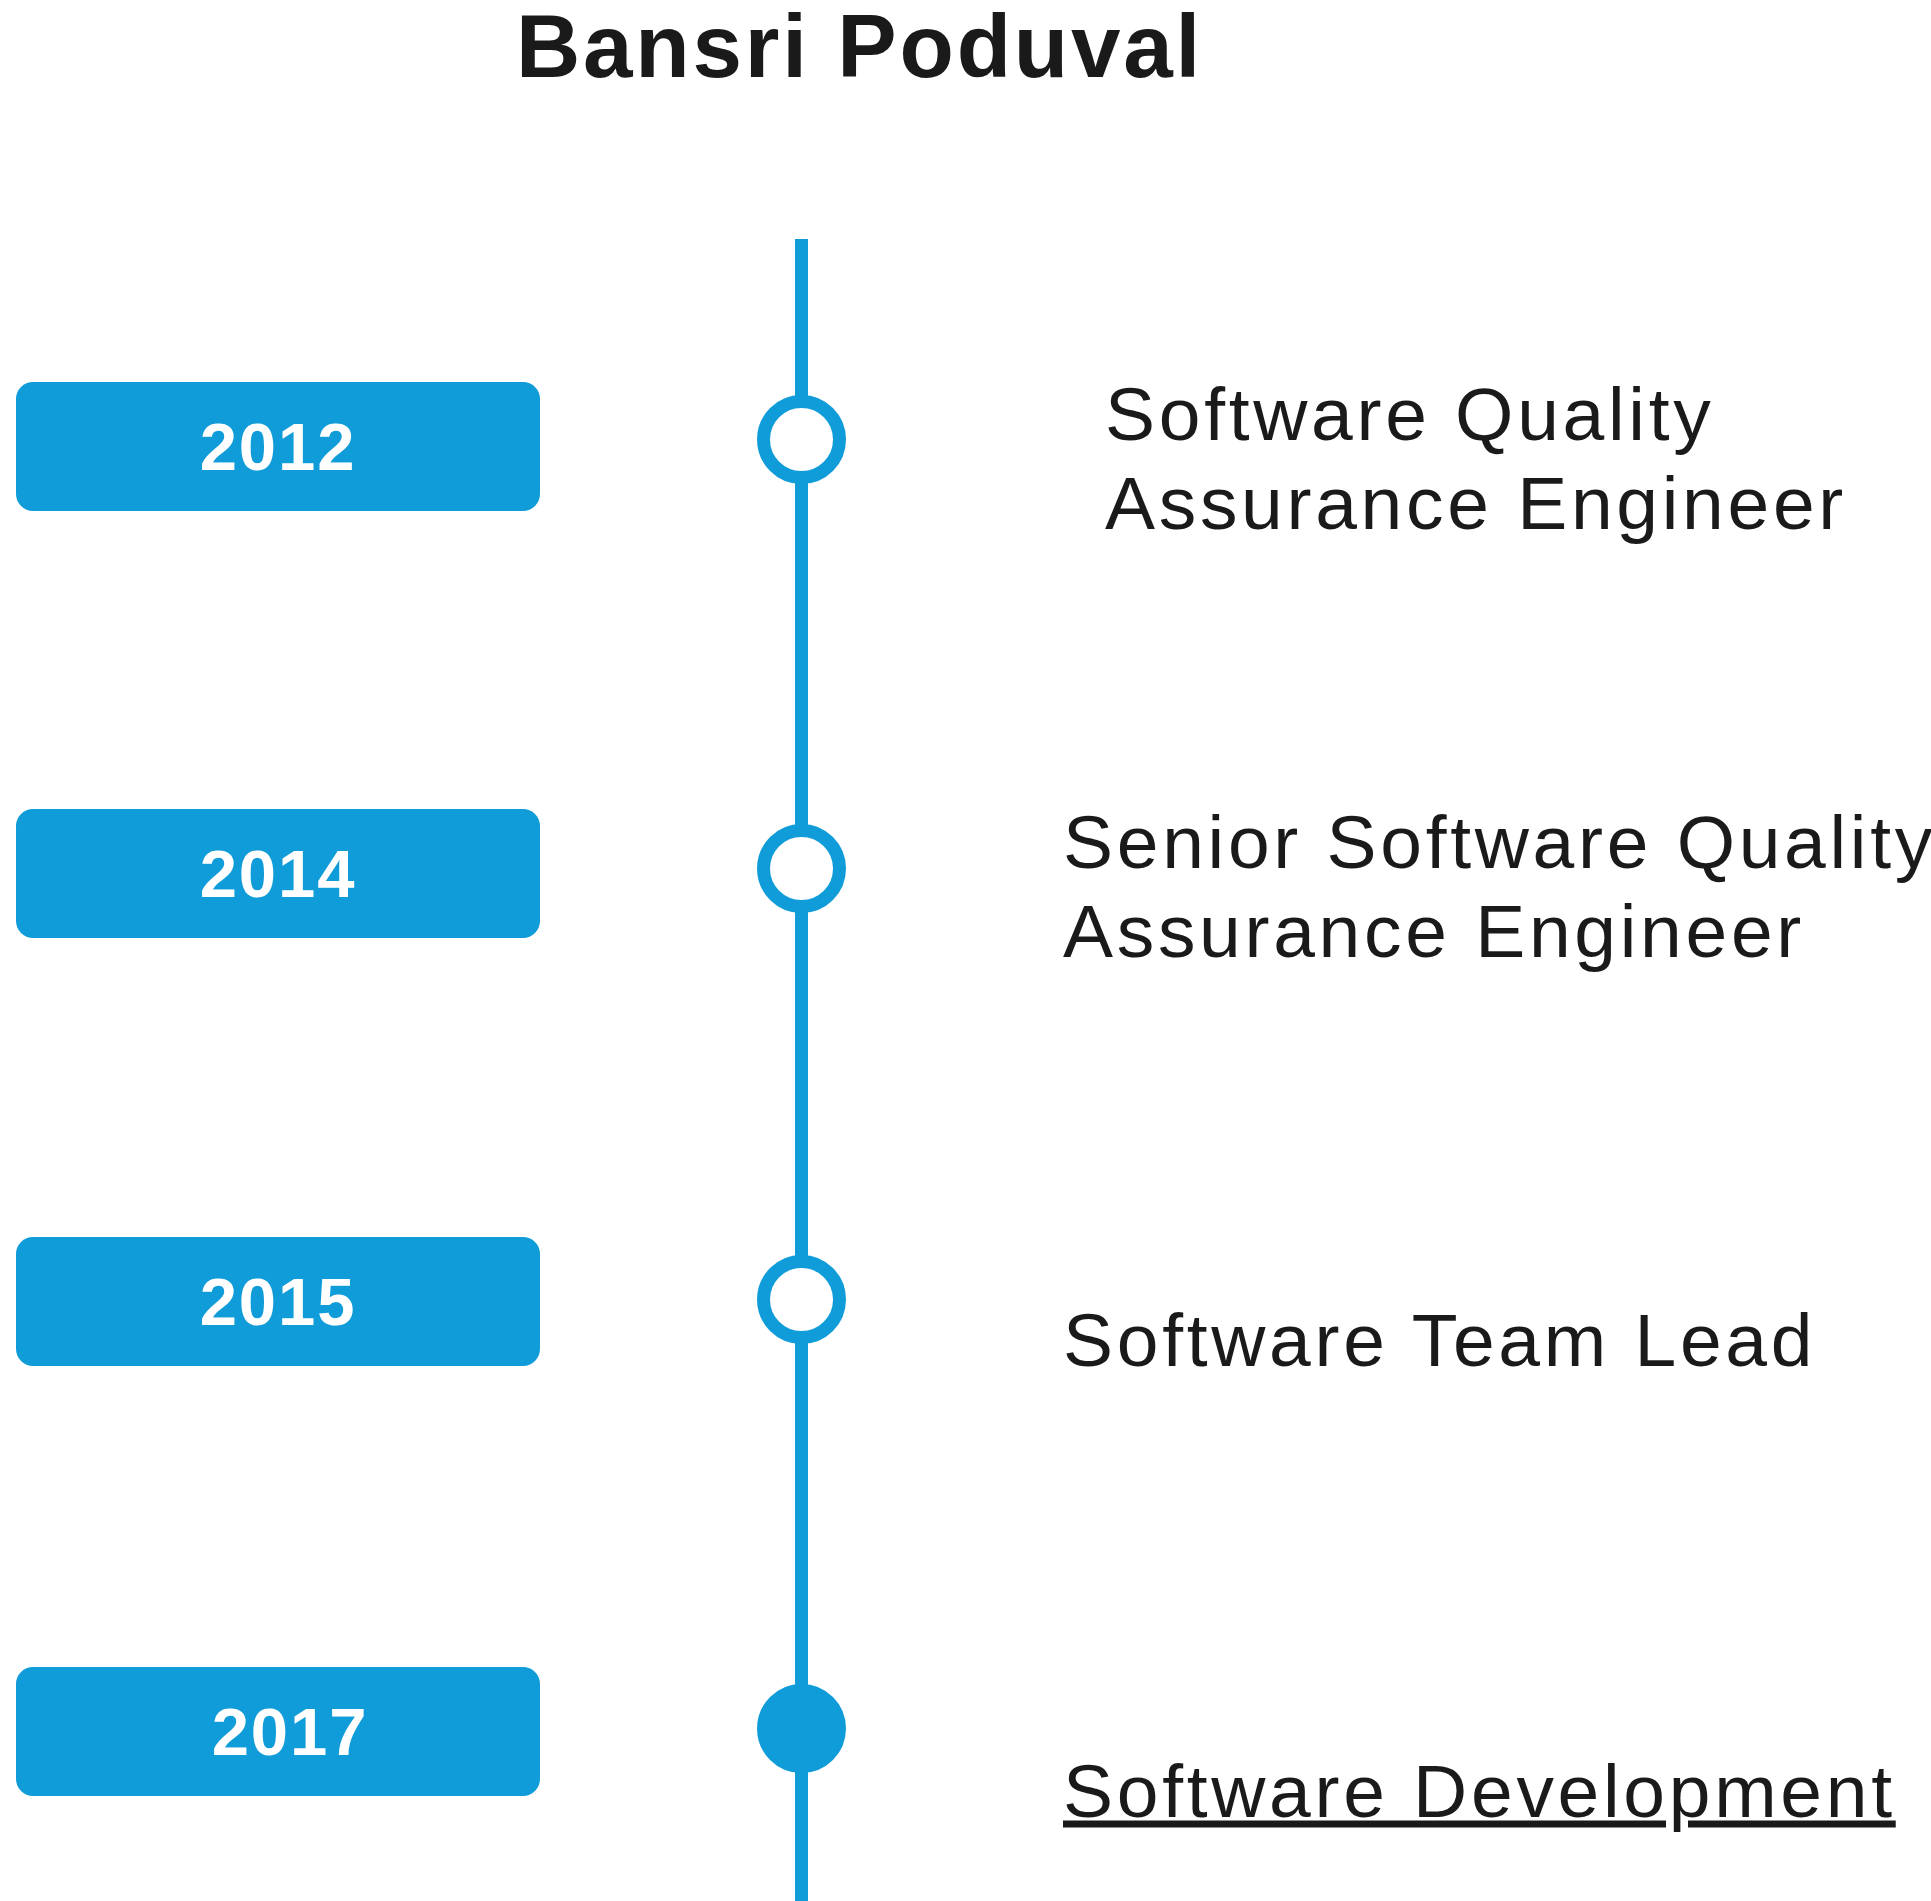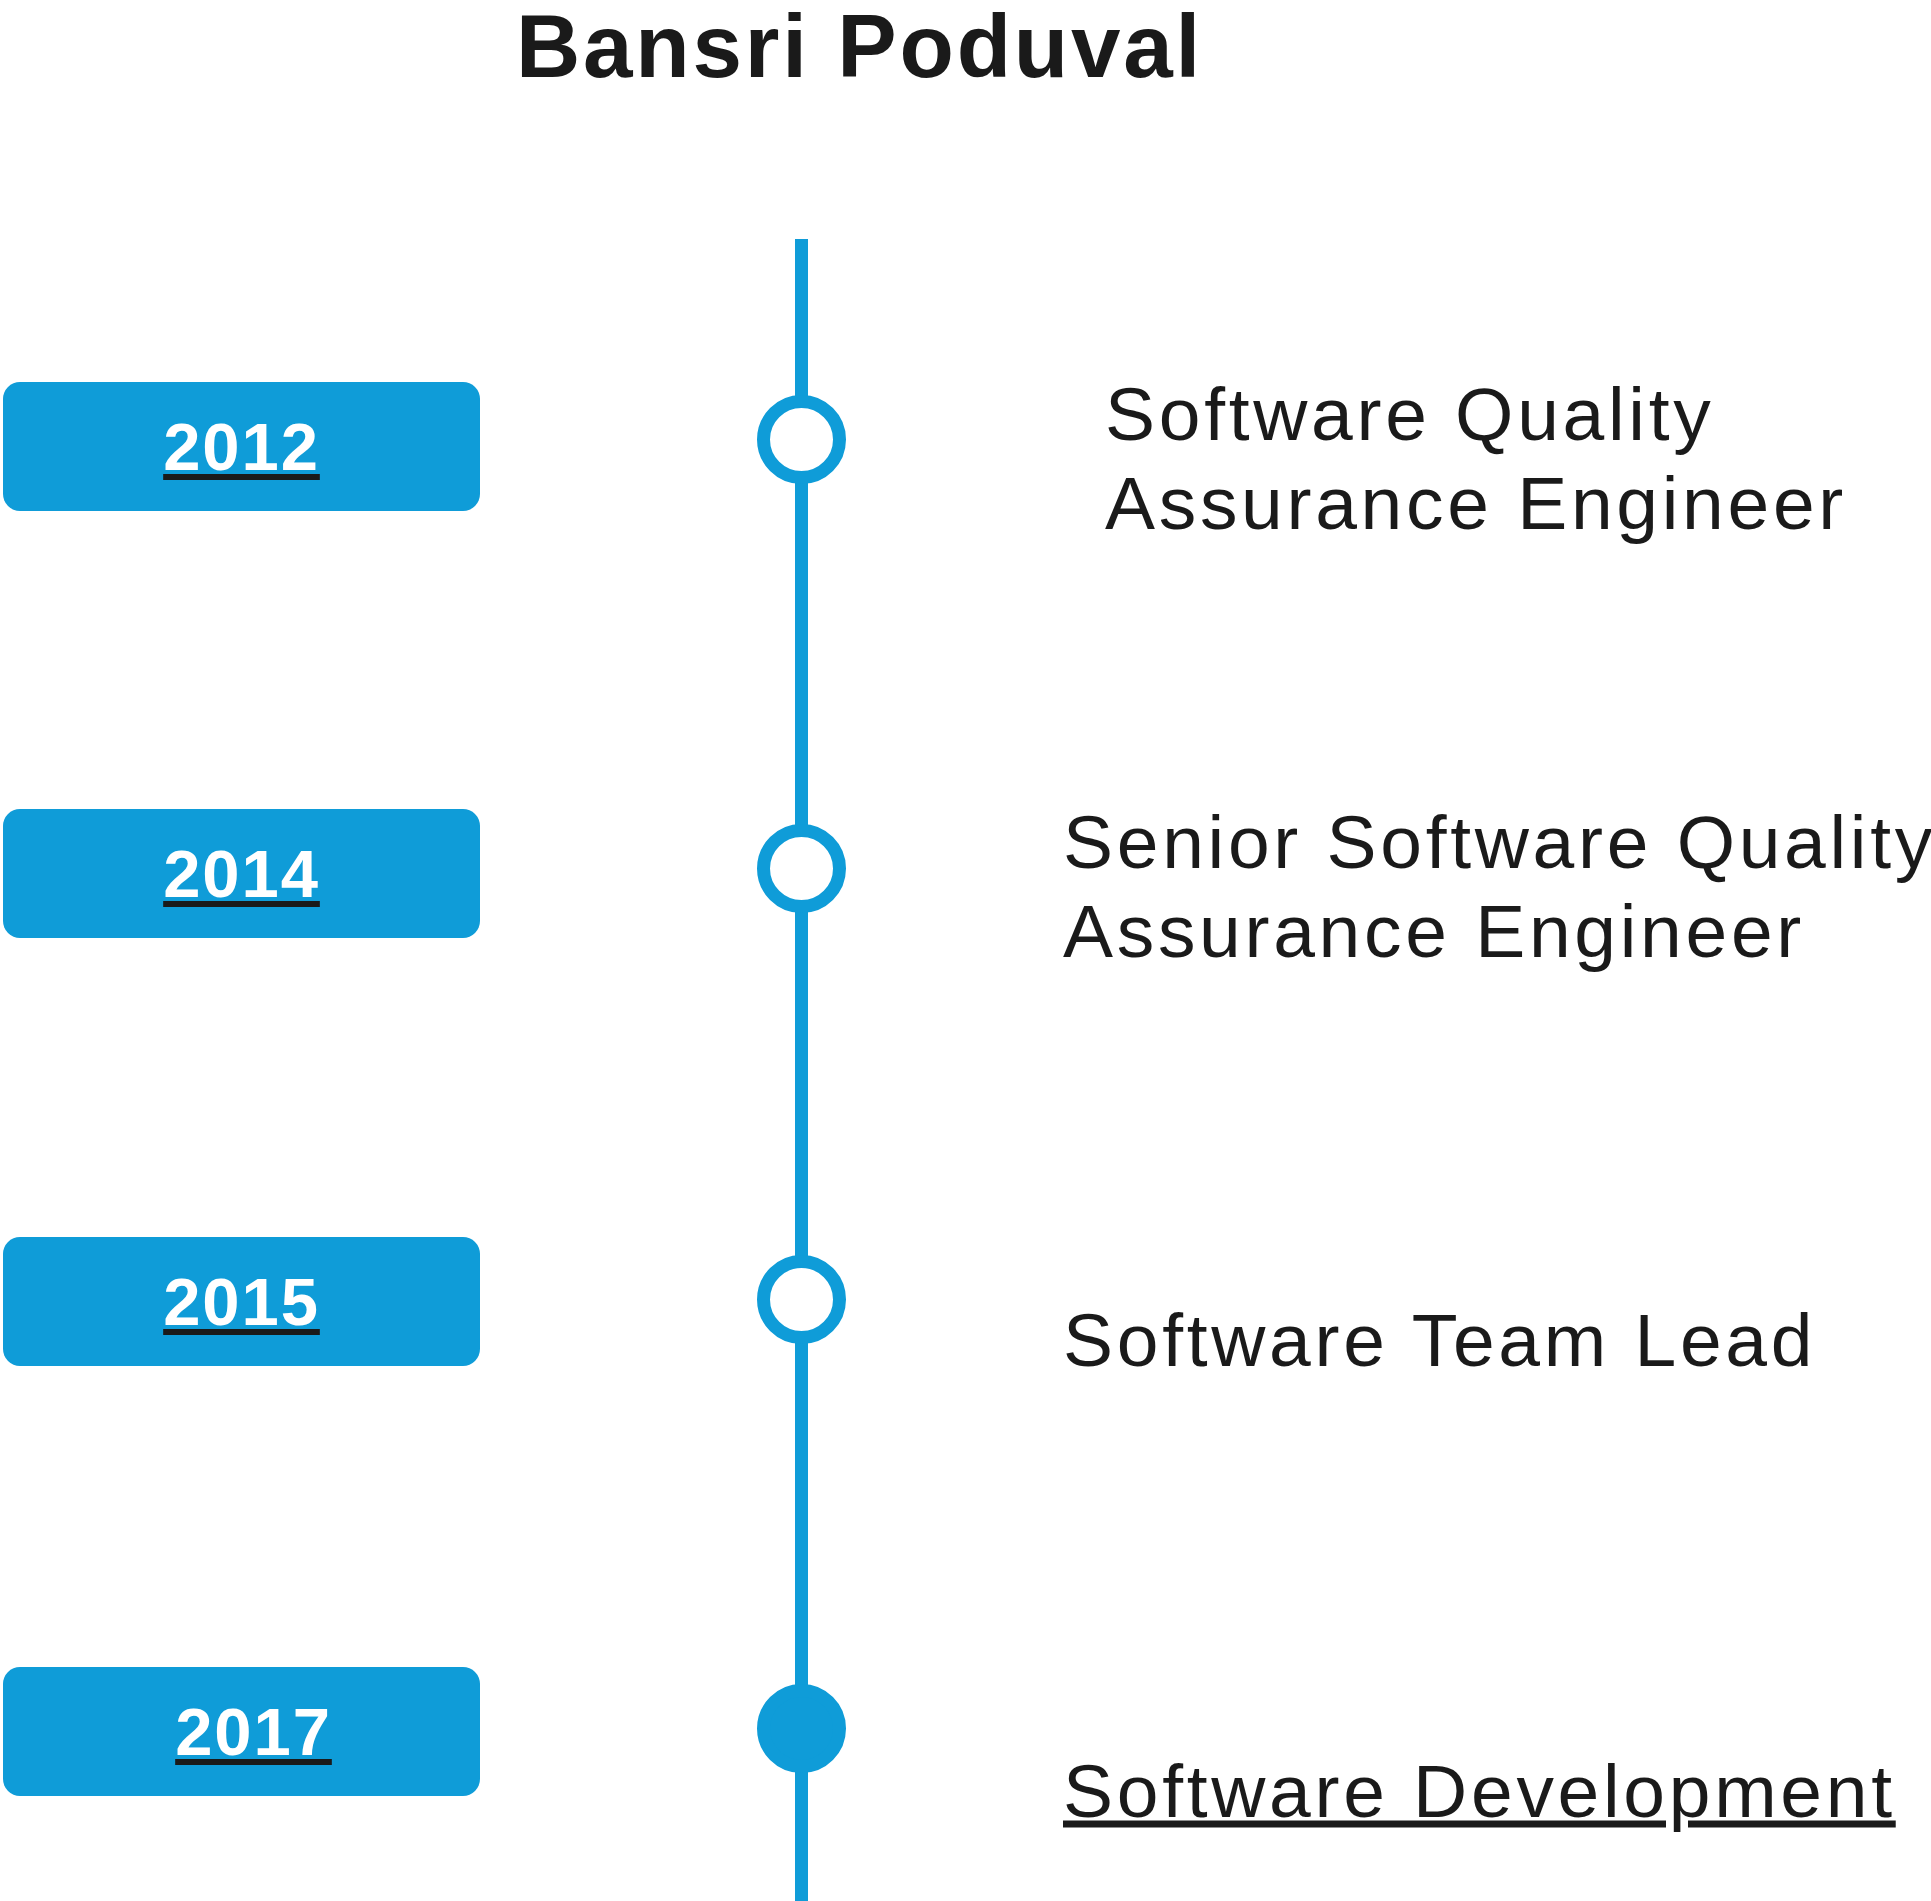--- a/index.html
+++ b/index.html
@@ -29,29 +29,28 @@
     position: absolute;
     left: 795px;
     top: 239px;
     width: 13px;
     height: 1663px;
     background: var(--accent, #0f9cd8);
   }
 
   .badge {
     position: absolute;
-    left: 3px;
-    width: 477px;
+    left: 16px;
+    width: 524px;
     height: 129px;
     border-radius: 17px;
     background: var(--accent, #0f9cd8);
     display: flex;
     align-items: center;
     justify-content: center;
-    text-decoration: underline;
   }
   .badge .year {
     color: var(--badge-text, #ffffff);
     font-size: 67px;
     font-weight: bold;
     letter-spacing: 1.9px;
     line-height: 1;
   }
 
   .marker {

